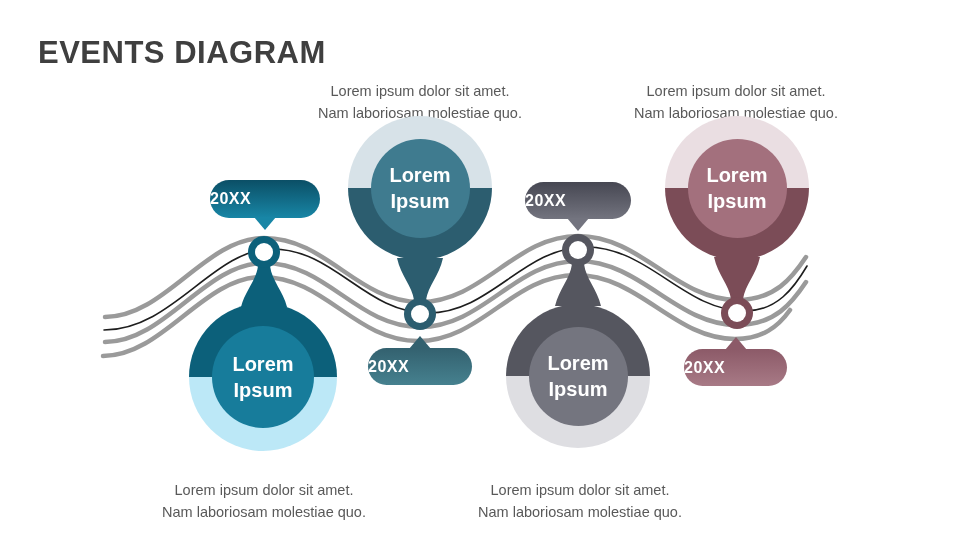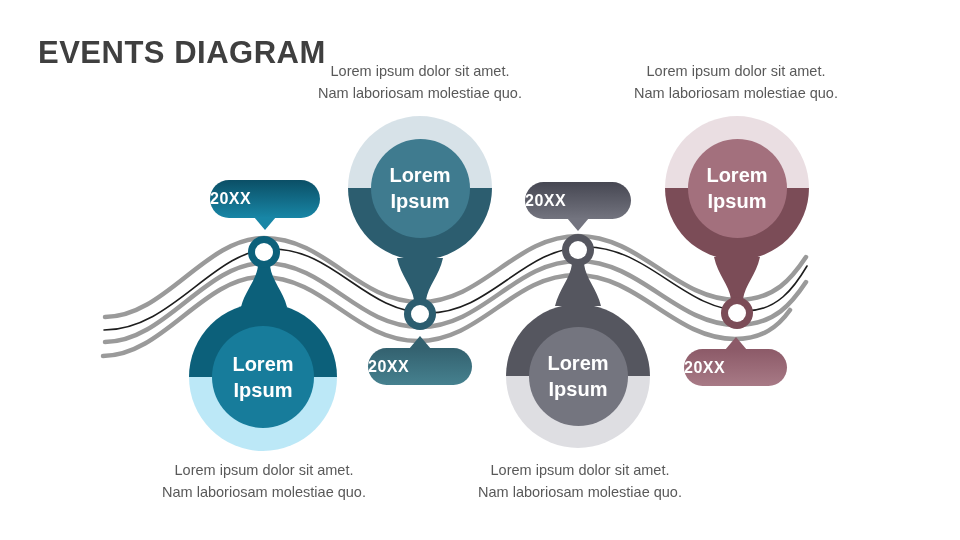--- a/index.html
+++ b/index.html
@@ -52,21 +52,21 @@
           background:linear-gradient(to bottom,var(--slate_light) 0 50%,var(--slate_dark) 50% 100%);}
   #node-2 .node-inner{width:99px;height:99px;background:var(--slate_mid);}
   #node-3{left:506px;top:304px;width:144px;height:144px;
           background:linear-gradient(to bottom,var(--gray_dark) 0 50%,var(--gray_light) 50% 100%);}
   #node-3 .node-inner{width:99px;height:99px;background:var(--gray_mid);}
   #node-4{left:665px;top:116px;width:144px;height:144px;
           background:linear-gradient(to bottom,var(--mauve_light) 0 50%,var(--mauve_dark) 50% 100%);}
   #node-4 .node-inner{width:99px;height:99px;background:var(--mauve_mid);}
 
   .desc{position:absolute;z-index:2;width:280px;text-align:center;
-        font-size:14.5px;line-height:1.55;color:var(--body_text);}
+        font-size:14.5px;line-height:1.55;color:var(--body_text);margin-top:20px;}
   .desc span{display:block;}
   #desc-2{left:280px;top:60px;}
   #desc-4{left:596px;top:60px;}
   #desc-1{left:124px;top:459px;}
   #desc-3{left:440px;top:459px;}
 </style>
 </head>
 <body>
 
 <div class="slide">

